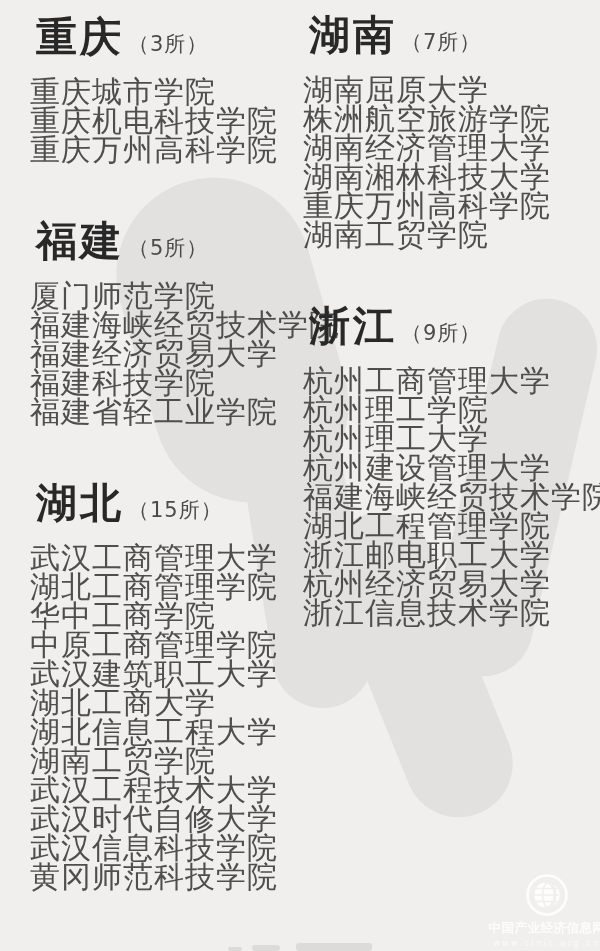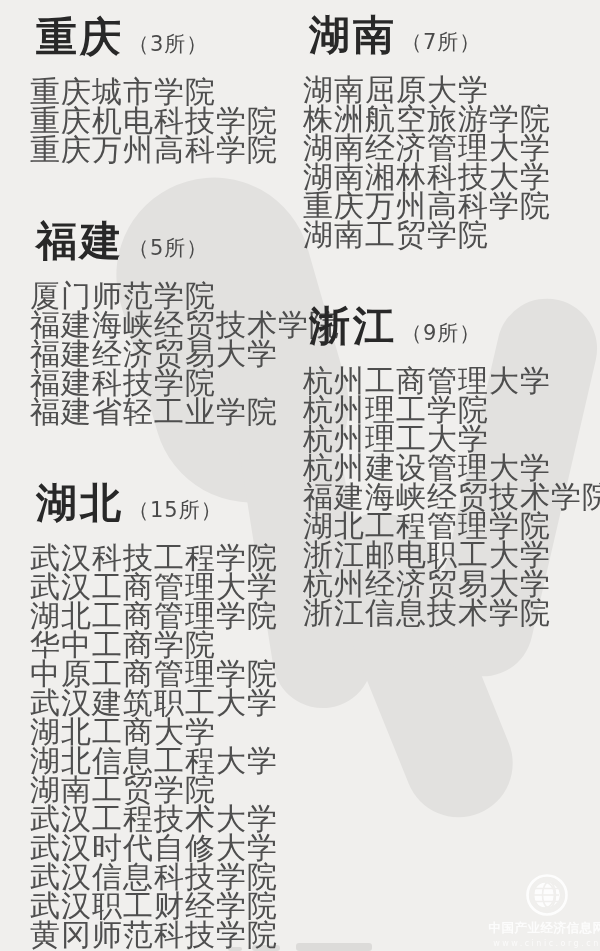--- a/index.html
+++ b/index.html
@@ -103,33 +103,31 @@
         <li>福建经济贸易大学</li>
         <li>福建科技学院</li>
         <li>福建省轻工业学院</li>
       </ul>
   </section>
     <section class="province">
     <h2 class="head">
       <span class="prov">湖北</span><span class="count">（15所）</span>
     </h2>
     <ul class="schools">
-        <li>武汉科技工程学院</li>
         <li>武汉工商管理大学</li>
         <li>湖北工商管理学院</li>
         <li>华中工商学院</li>
         <li>中原工商管理学院</li>
         <li>武汉建筑职工大学</li>
         <li>湖北工商大学</li>
         <li>湖北信息工程大学</li>
         <li>湖南工贸学院</li>
         <li>武汉工程技术大学</li>
         <li>武汉时代自修大学</li>
         <li>武汉信息科技学院</li>
-        <li>武汉职工财经学院</li>
         <li>黄冈师范科技学院</li>
       </ul>
   </section>
   </div>
 <div class="col" id="col-right">
     <section class="province">
     <h2 class="head">
       <span class="prov">湖南</span><span class="count">（7所）</span>
     </h2>
     <ul class="schools">

